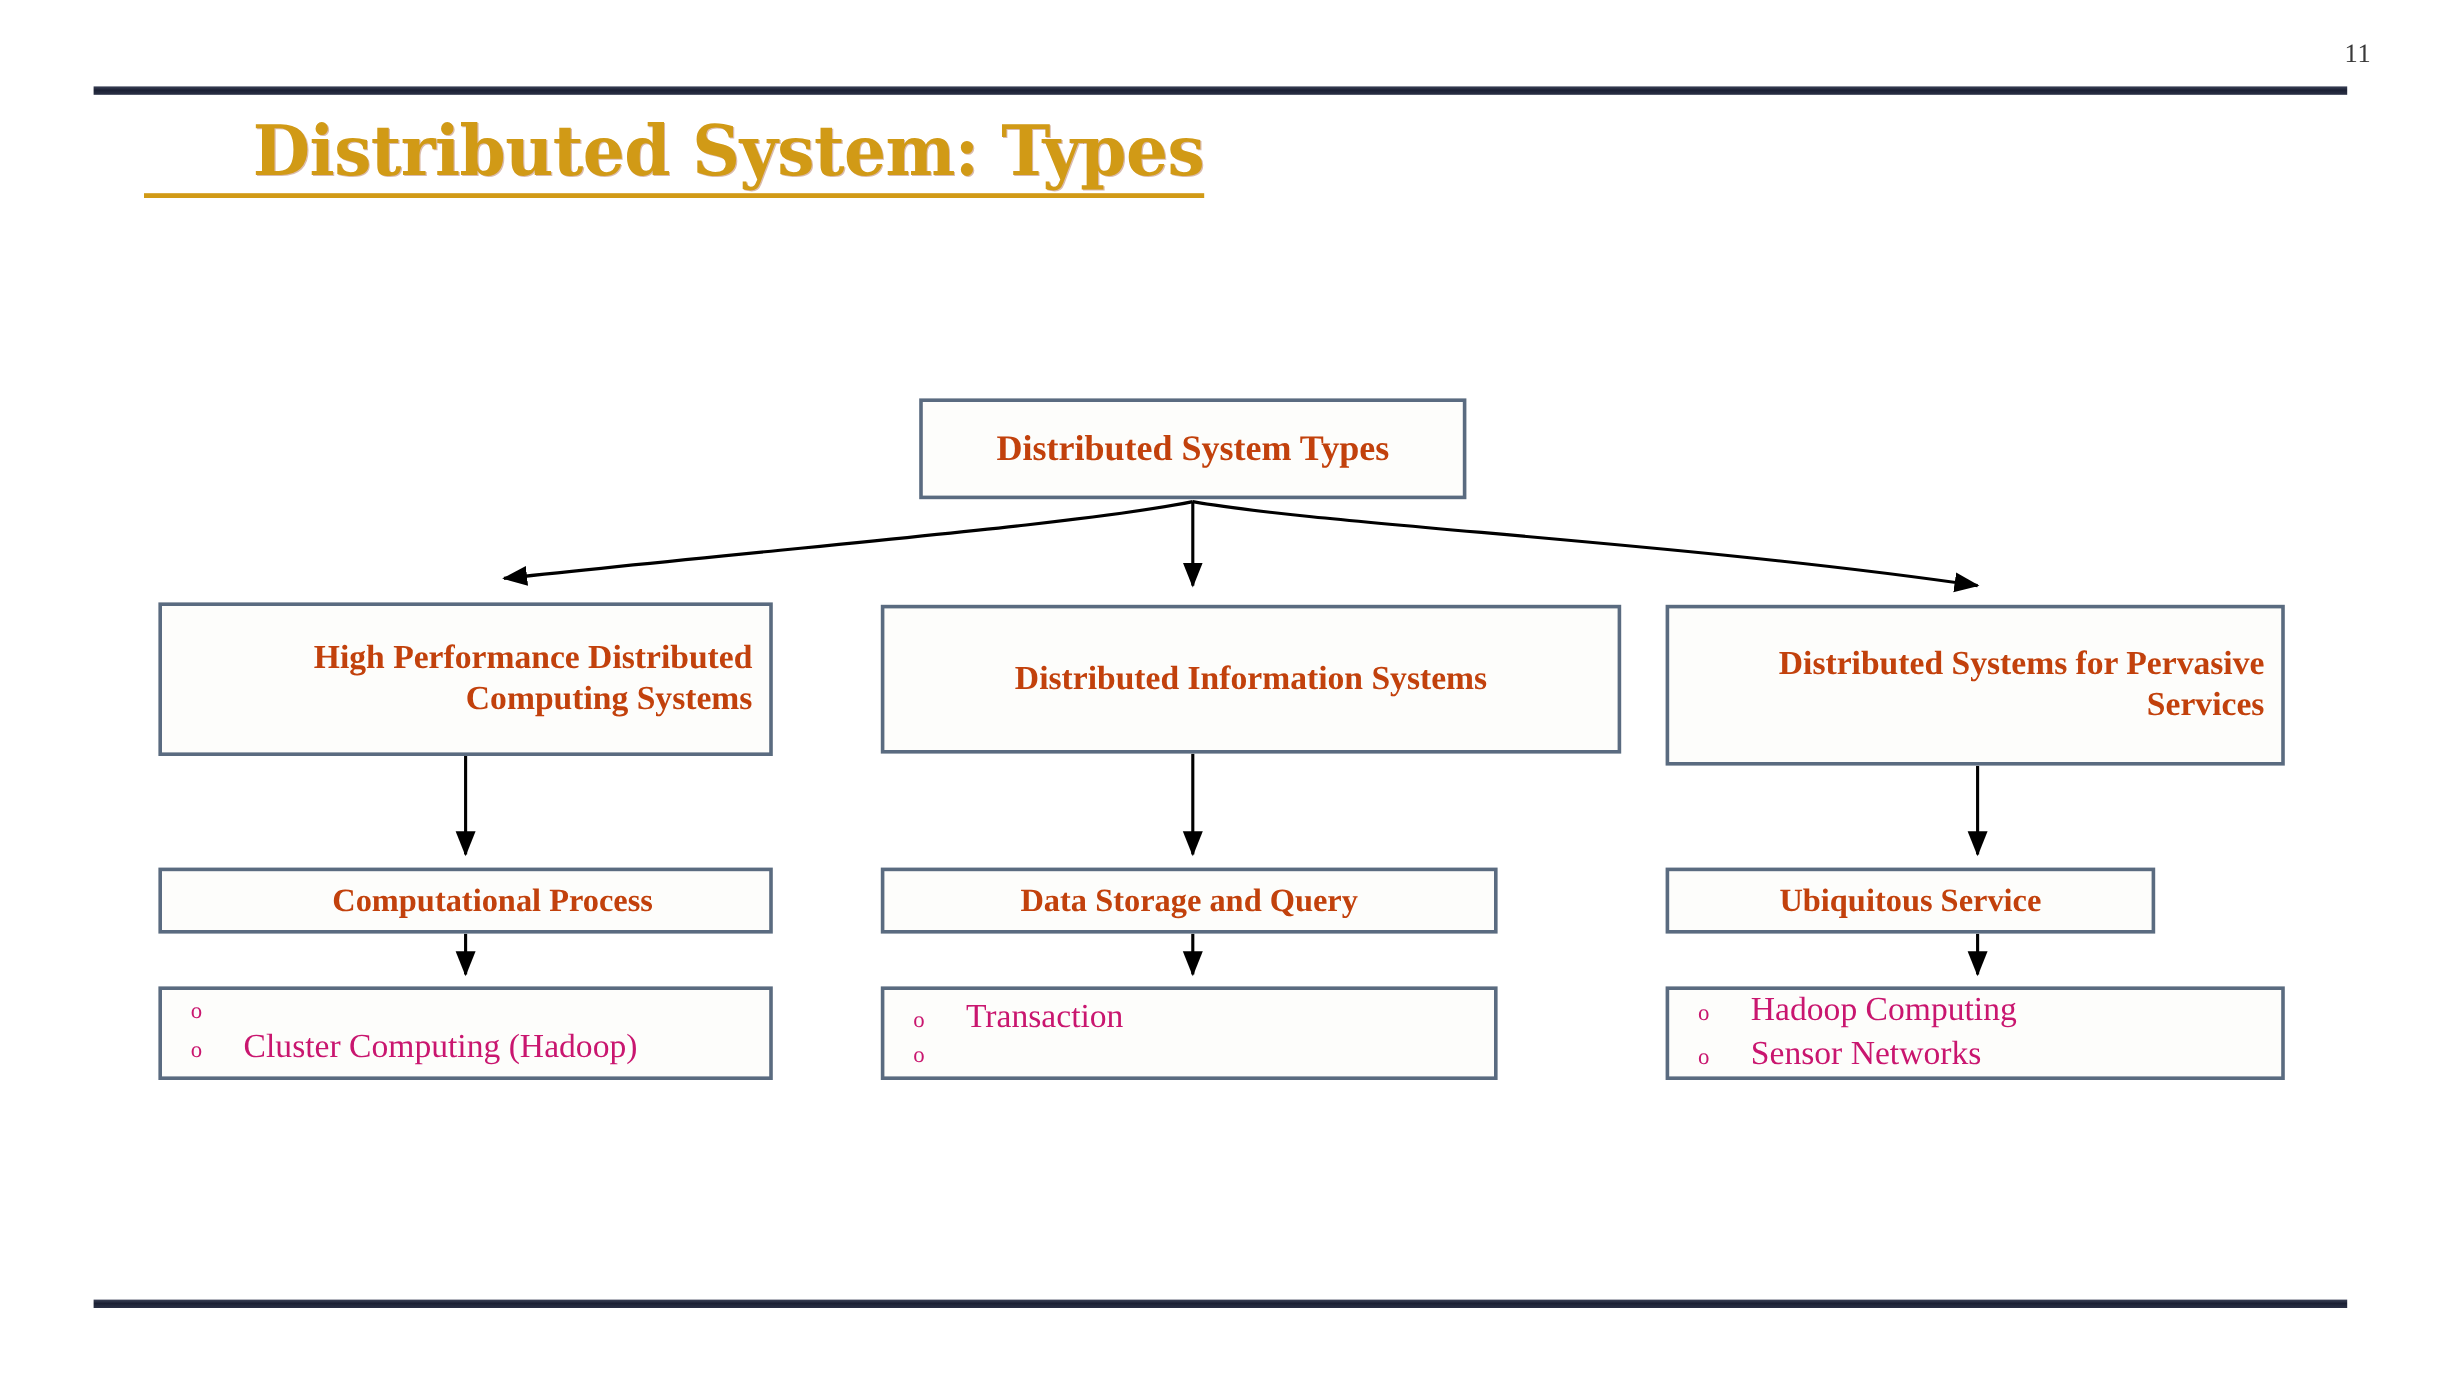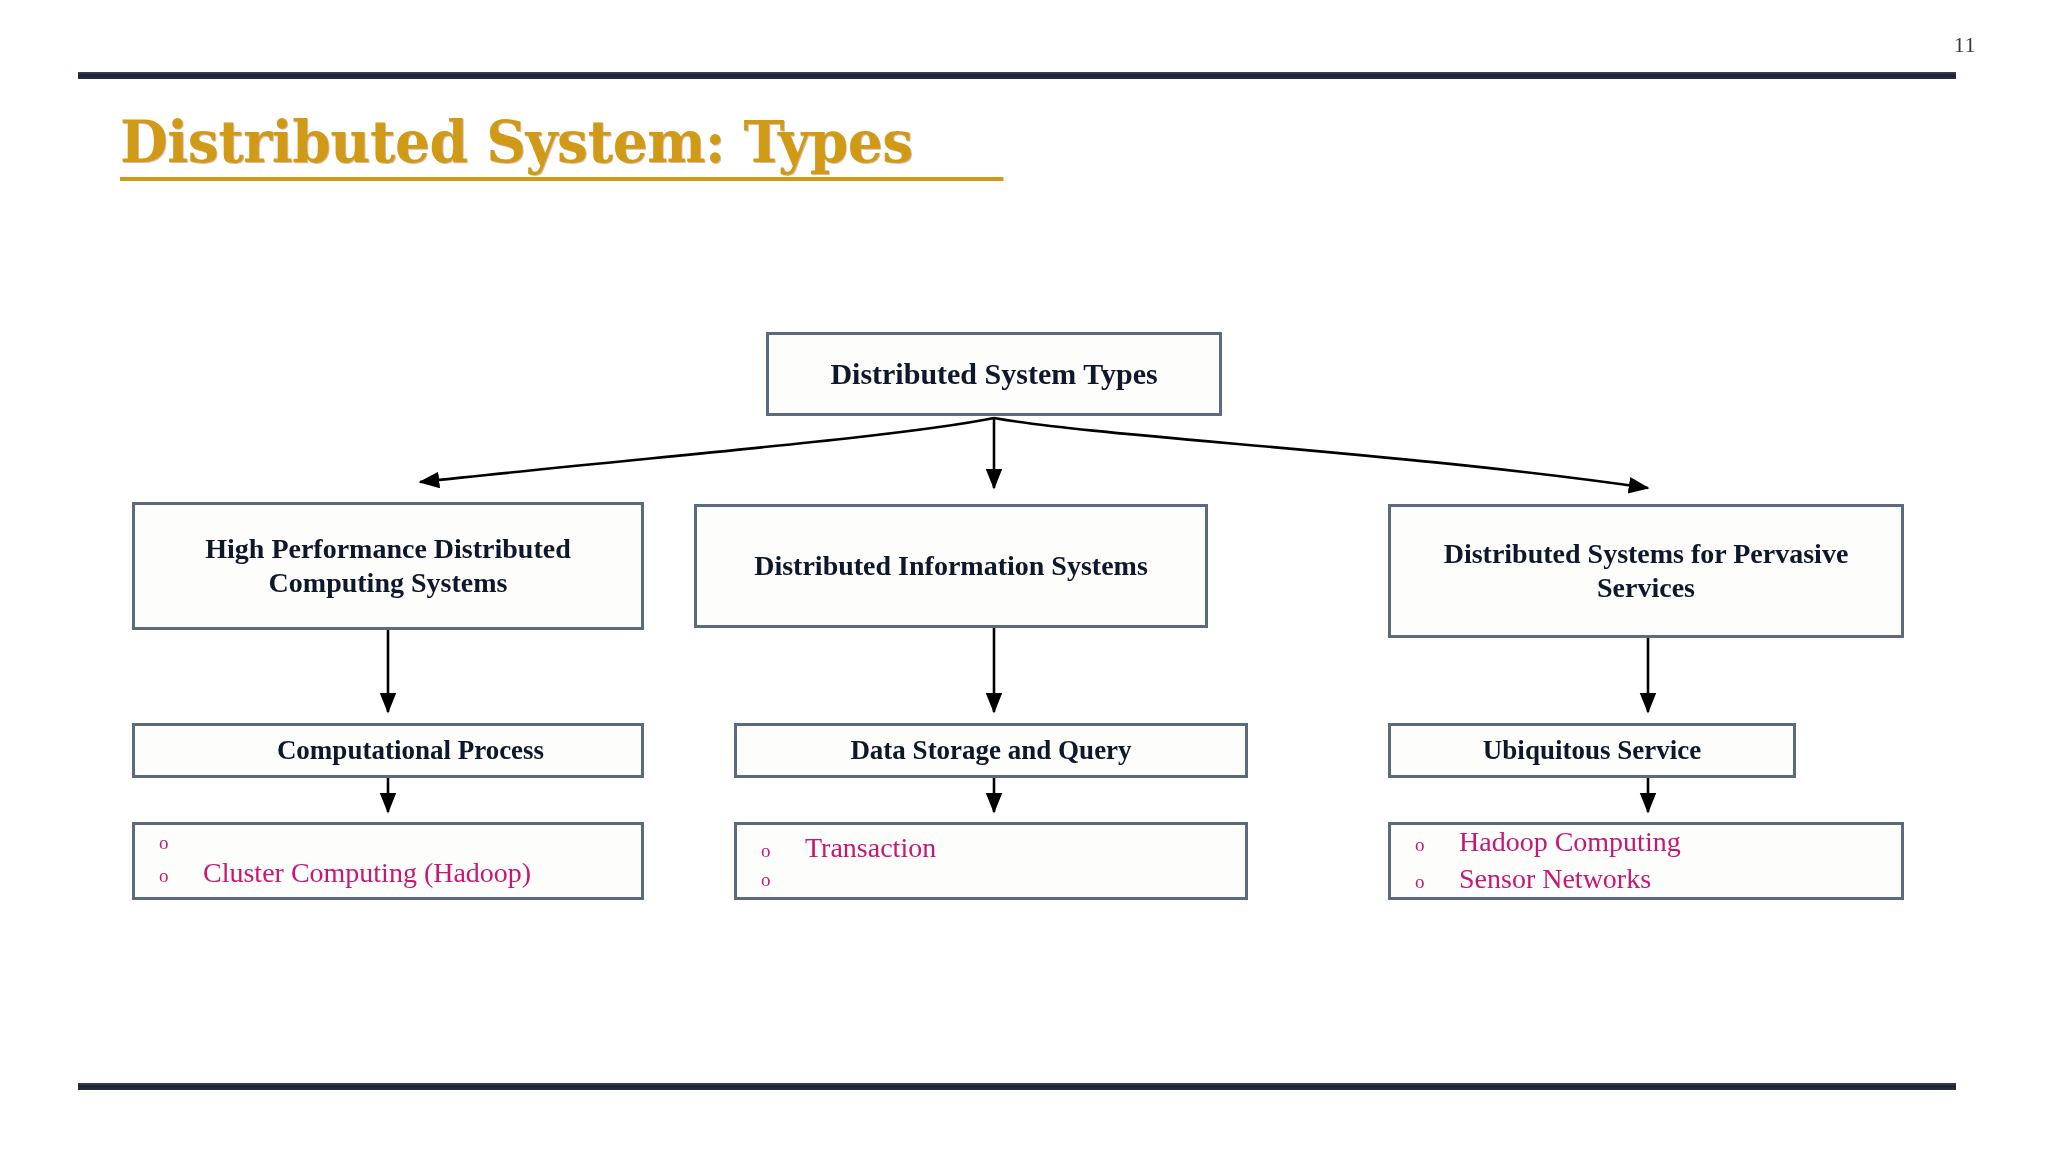--- a/index.html
+++ b/index.html
@@ -39,21 +39,22 @@
     height: 7px;
     background: linear-gradient(to bottom, #3b4257 0%, #1b2034 45%, #2b3146 100%);
   }
   .rule-top { top: 72px; }
   .rule-bottom { top: 1083px; }
 
   
   .title-wrap {
     position: absolute;
     left: 120px;
-    top: 112px;
+    top: 96px;
+    text-align: right;
   }
   .title {
     font-family: "DejaVu Serif", "Liberation Serif", serif;
     font-weight: bold;
     font-size: 58px;
     line-height: 1.05;
     color: #D19A16;
     letter-spacing: -0.5px;
     white-space: nowrap;
     transform: scaleX(0.95);
@@ -86,30 +87,31 @@
     border: 3px solid #5a6b80;
     background: #fdfdfb;
     display: flex;
     align-items: center;
     justify-content: center;
     text-align: center;
   }
   .node-label {
     font-family: "Liberation Serif", "DejaVu Serif", serif;
     font-weight: bold;
-    color: #0f172a;
+    color: #c2410c;
     line-height: 1.22;
     padding: 0 14px;
+    text-align: right;
   }
 
   #node-root { left: 766px; top: 332px; width: 456px; height: 84px; }
   #node-root .node-label { font-size: 30px; }
 
   #node-l2-a { left: 132px; top: 502px; width: 512px; height: 128px; }
-  #node-l2-b { left: 694px; top: 504px; width: 514px; height: 124px; }
+  #node-l2-b { left: 734px; top: 504px; width: 617px; height: 124px; }
   #node-l2-c { left: 1388px; top: 504px; width: 516px; height: 134px; }
   .l2 .node-label { font-size: 28px; }
 
   #node-l3-a { left: 132px; top: 723px; width: 512px; height: 55px; padding-left: 45px; }
   #node-l3-b { left: 734px; top: 723px; width: 514px; height: 55px; }
   #node-l3-c { left: 1388px; top: 723px; width: 408px; height: 55px; }
   .l3 .node-label { font-size: 27px; }
 
   
   .leafbox {

